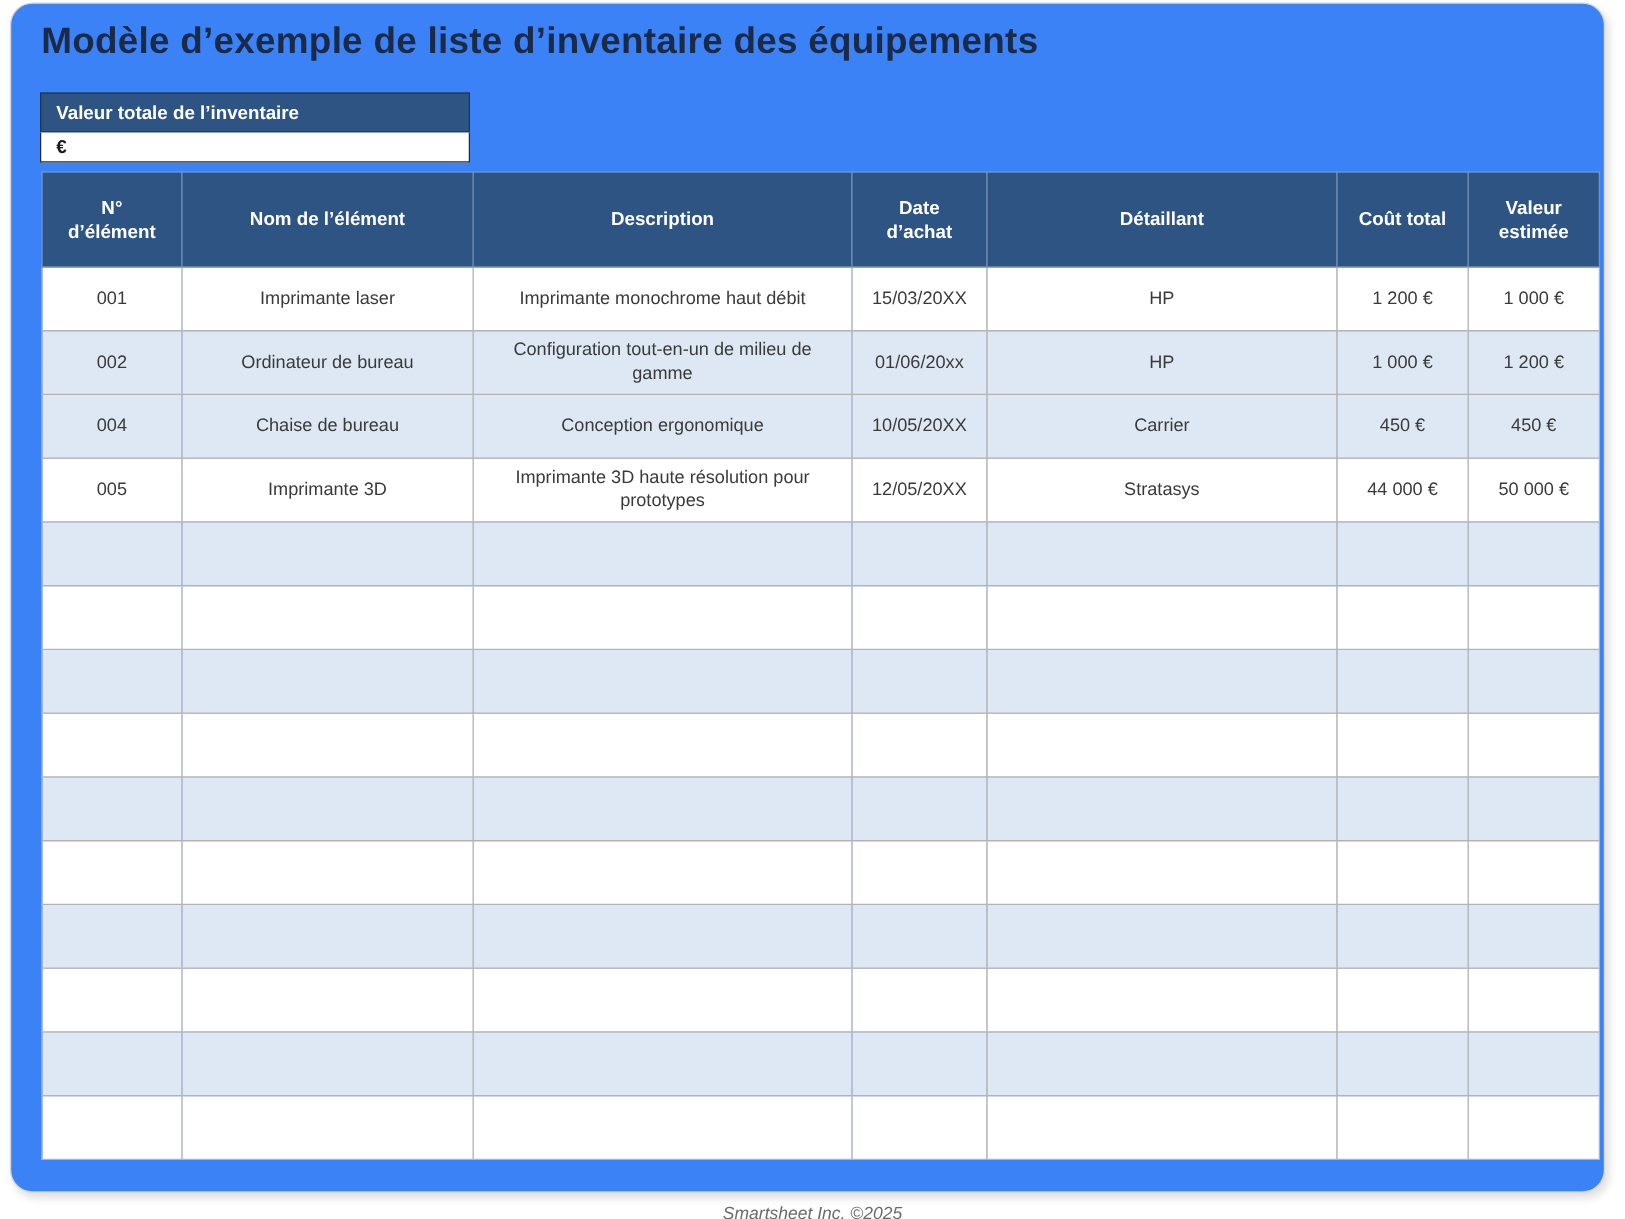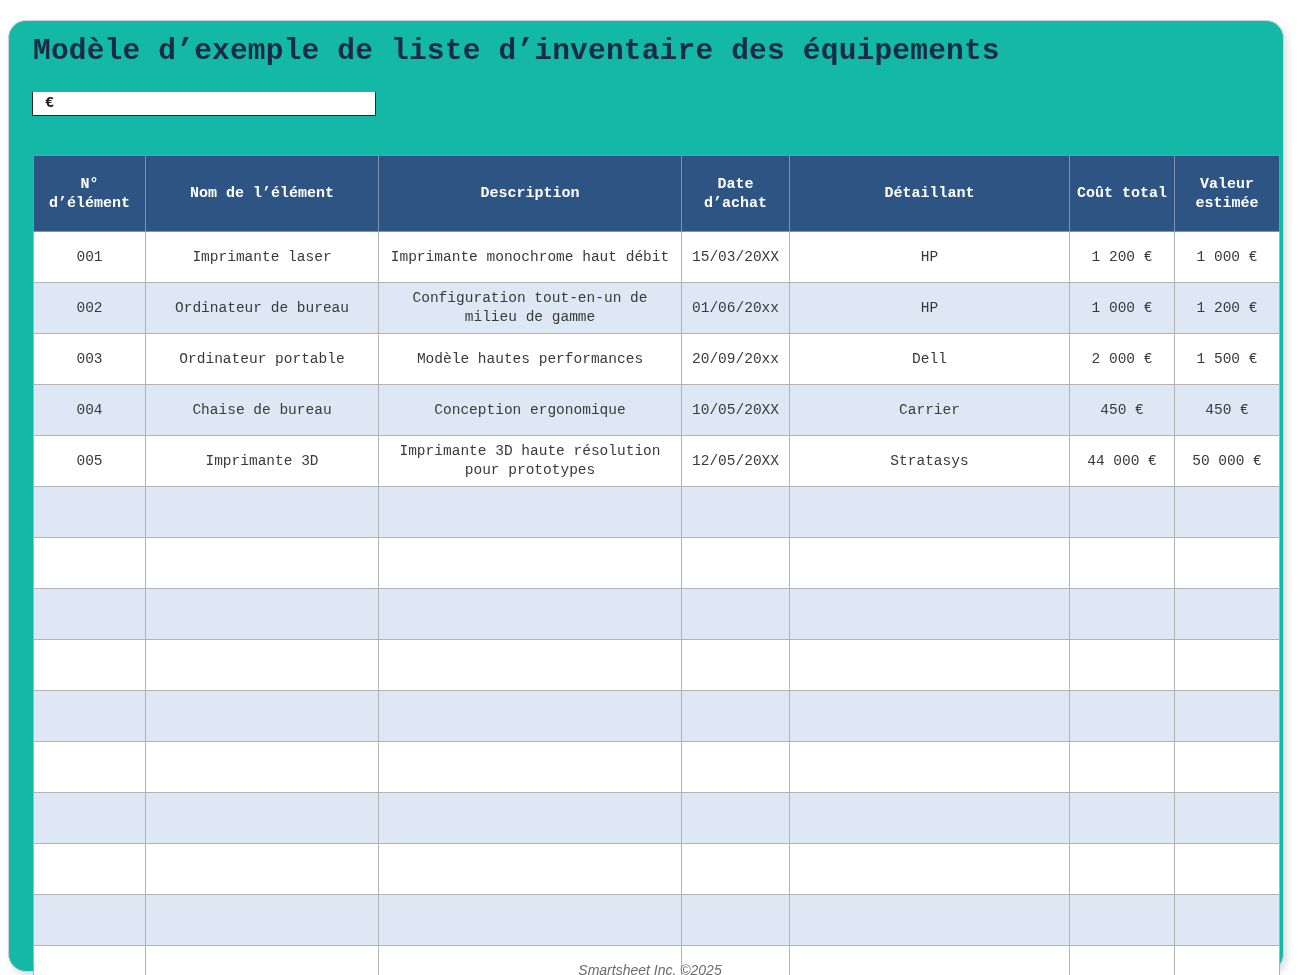--- a/index.html
+++ b/index.html
@@ -10,29 +10,28 @@
   body {
     width: 1300px;
     height: 975px;
     font-family: "Liberation Sans", sans-serif;
     overflow: hidden;
   }
 
   .page-card {
     position: absolute;
     left: 8px;
-    top: 20px;
+    top: 2px;
     width: 1276px;
     height: 952px;
-    background: #14b8a6;
+    background: #3b82f6;
     border: 1px solid #d4d4d4;
     border-radius: 18px;
     box-shadow: 3px 4px 7px rgba(0,0,0,0.13);
     box-sizing: border-box;
-    font-family: Liberation Mono, monospace;
   }
 
   .title {
     position: absolute;
     left: 24px;
     top: 13px;
     font-size: 29.5px;
     font-weight: bold;
     color: #1b2a47;
     letter-spacing: 0.2px;
@@ -129,20 +128,21 @@
   }
 </style>
 </head>
 <body>
 
 <div class="page-card">
 
   <div class="title">Modèle d’exemple de liste d’inventaire des équipements</div>
 
   <div class="total-box">
+    <div class="total-box-header">Valeur totale de l’inventaire</div>
     <div class="total-box-value">€</div>
   </div>
 
   <table class="inv-table">
     <colgroup>
       <col class="c-num">
         <col class="c-name">
         <col class="c-desc">
       <col class="c-date">
         <col class="c-ret">
@@ -181,29 +181,20 @@
         </tr>
         <tr class="row-blue">
           <td>002</td>
           <td>Ordinateur de bureau</td>
           <td>Configuration tout-en-un de milieu de gamme</td>
           <td>01/06/20xx</td>
           <td>HP</td>
           <td>1 000 €</td>
           <td>1 200 €</td>
         </tr>
-        <tr class="row-white">
-          <td>003</td>
-          <td>Ordinateur portable</td>
-          <td>Modèle hautes performances</td>
-          <td>20/09/20xx</td>
-          <td>Dell</td>
-          <td>2 000 €</td>
-          <td>1 500 €</td>
-        </tr>
         <tr class="row-blue">
           <td>004</td>
           <td>Chaise de bureau</td>
           <td>Conception ergonomique</td>
           <td>10/05/20XX</td>
           <td>Carrier</td>
           <td>450 €</td>
           <td>450 €</td>
         </tr>
         <tr class="row-white">

